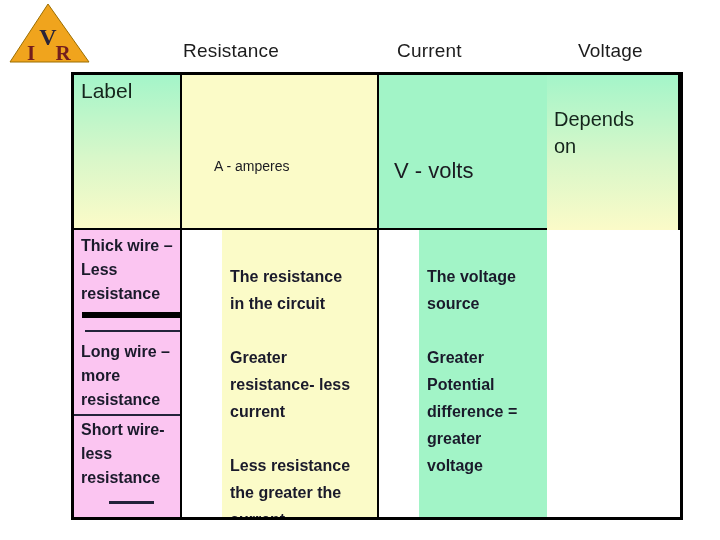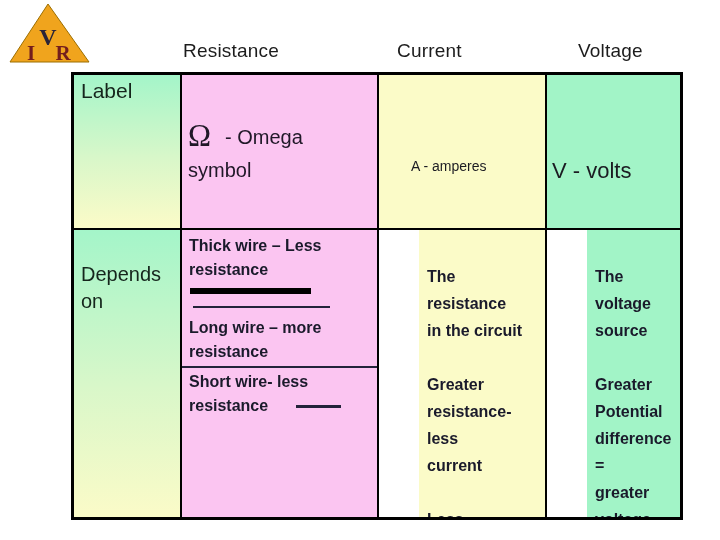--- a/index.html
+++ b/index.html
@@ -49,21 +49,21 @@
 
   
   .label-cell{padding:4px 4px 0 7px;font-size:21px;color:#15251c;}
   .omega-cell{padding:44px 4px 0 6px;font-size:20px;line-height:33px;color:#201828;}
   .omega-glyph{
     font-family:"Liberation Serif", serif;font-size:31px;
     margin-right:14px;vertical-align:-2px;
   }
   .omega-rest{white-space:pre-line;}
   .amperes-cell{padding:83px 0 0 32px;font-size:14px;color:#1b1b22;}
-  .volts-cell{padding:83px 0 0 5px;font-size:22px;color:#1b1b22;}
+  .volts-cell{padding:83px 0 0 15px;font-size:22px;color:#1b1b22;}
 
   
   .depends-cell{
     padding:4px 4px 16px 7px;font-size:20px;line-height:27px;
     white-space:pre-line;color:#15251c;
   }
   .res2{
     padding:4px 6px 0 7px;font-size:16px;font-weight:bold;
     line-height:24px;color:#1a1a2b;
   }
@@ -95,24 +95,20 @@
   <span class="col-header hdr-resistance">Resistance</span>
   <span class="col-header hdr-current">Current</span>
   <span class="col-header hdr-voltage">Voltage</span>
 
   <div class="ohm-table">
 
     <div class="cell grad label-cell">
       <span>Label</span>
     </div>
 
-    <div class="cell pink omega-cell">
-      <span class="omega-glyph">Ω</span><span class="omega-rest">- Omega
-symbol</span>
-    </div>
 
     <div class="cell yellow amperes-cell">
       <span>A - amperes</span>
     </div>
 
     <div class="cell mint volts-cell no-r">
       <span>V - volts</span>
     </div>
 
     <div class="cell grad depends-cell no-b">

